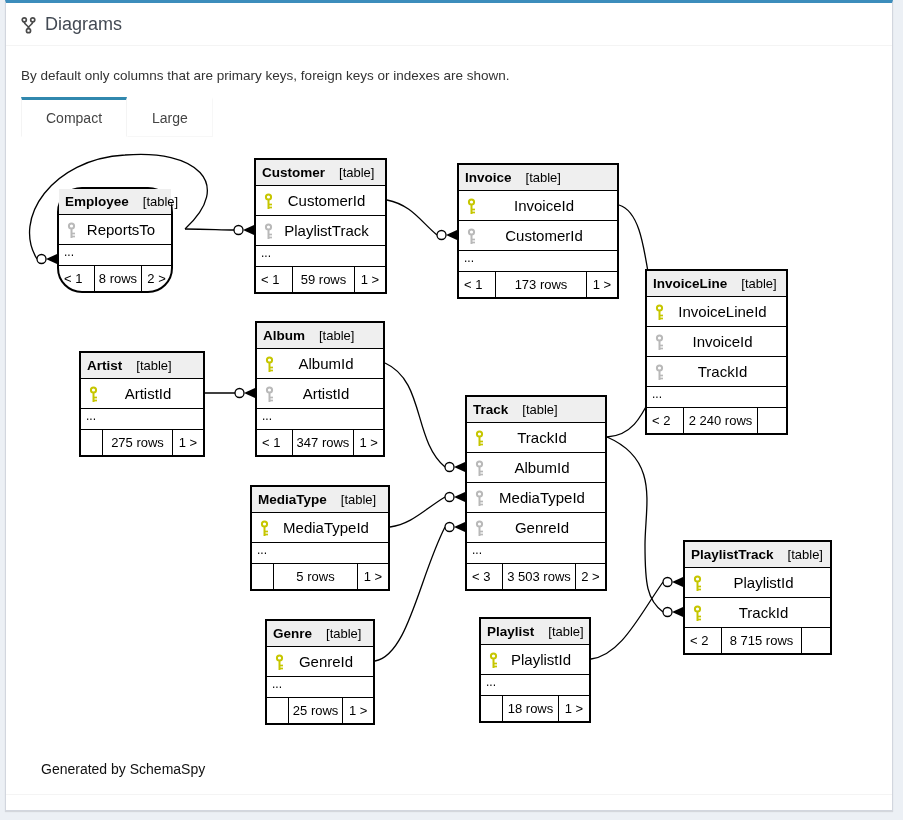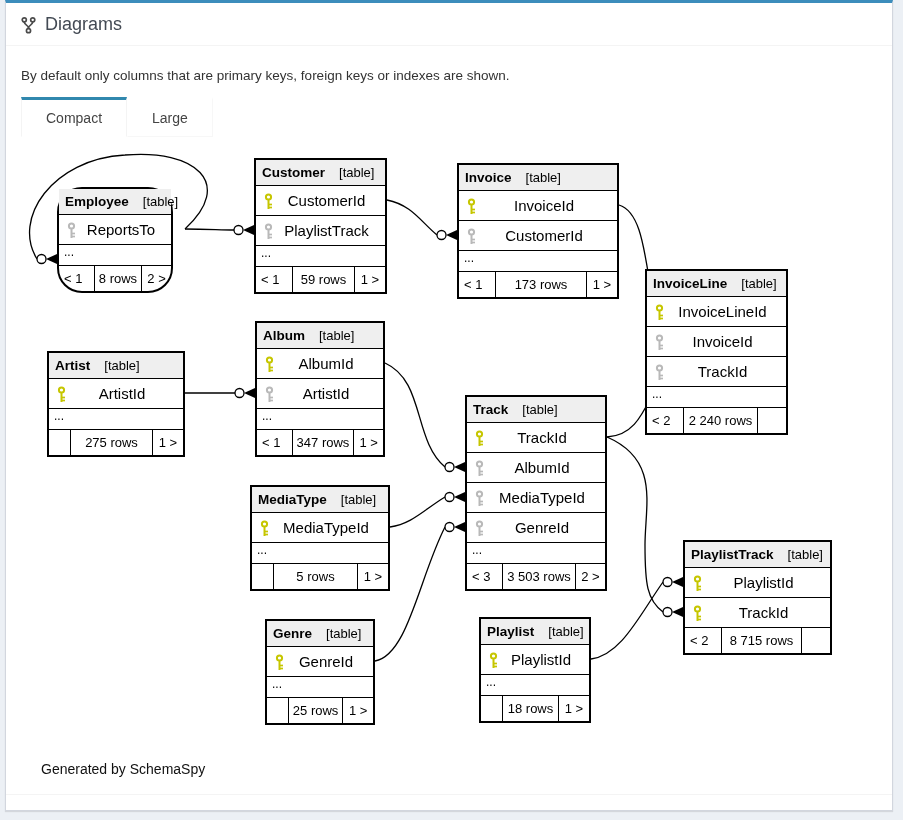--- a/index.html
+++ b/index.html
@@ -263,21 +263,21 @@
               </svg></span>
             <span class="lbl">TrackId</span>
           </div>
           <div class="db-dots">...</div>
           <div class="db-footer">
             <span class="fc fc-l" style="width: 37px;">&lt; 2</span>
             <span class="fc fc-c">2 240 rows</span>
             <span class="fc fc-r" style="width: 29px;"></span>
           </div>
         </div>
-        <div class="db-table" style="left: 47px; top: 208px; width: 138px;">
+        <div class="db-table" style="left: 79px; top: 208px; width: 126px;">
           <div class="db-header">
             <span class="db-name">Artist</span>
             <span class="db-tag">[table]</span>
           </div>
           <div class="db-col">
             <span class="keywrap"><svg width="11" height="17" viewBox="0 0 11 17">
                 <circle cx="5.5" cy="4" r="2.6" fill="none" stroke="#c6c600" stroke-width="2"></circle>
                 <line x1="5.5" y1="6.5" x2="5.5" y2="16" stroke="#c6c600" stroke-width="2"></line>
                 <line x1="5.5" y1="11.5" x2="9" y2="11.5" stroke="#c6c600" stroke-width="1.7"></line>
                 <line x1="5.5" y1="14.5" x2="9" y2="14.5" stroke="#c6c600" stroke-width="1.7"></line>

